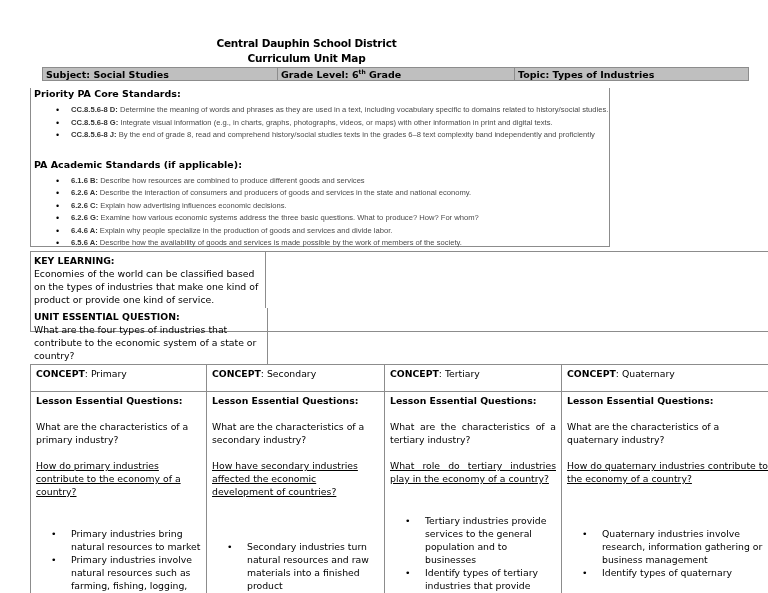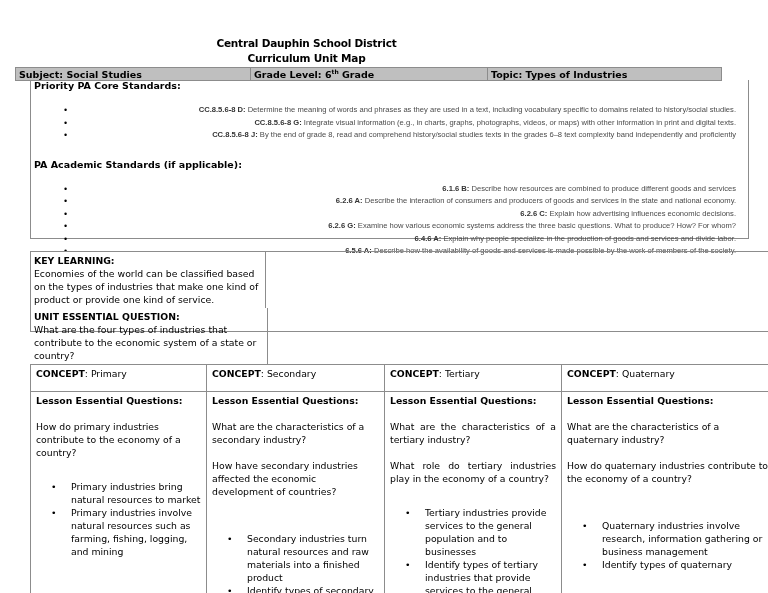--- a/index.html
+++ b/index.html
@@ -1,30 +1,30 @@
 <!DOCTYPE html>
 <html><head>
 <meta charset="utf-8">
 <style>
   html, body { margin:0; padding:0; background:#ffffff; }
   body { width:768px; height:593px; overflow:hidden; position:relative; font-family:"Liberation Sans", sans-serif; color:#000; }
   .title { position:absolute; left:0; width:613px; text-align:center; font-family:"DejaVu Sans", sans-serif; font-weight:bold; font-size:10.5px; letter-spacing:-0.2px; }
   .t1 { top:37px; }
   .t2 { top:52px; }
 
-  .hdr { position:absolute; top:67px; left:15px; width:707px; height:14px; background:#bfbfbf; border:1px solid #8c8c8c; display:flex; box-sizing:border-box; }
+  .hdr { position:absolute; top:67px; left:42px; width:707px; height:14px; background:#bfbfbf; border:1px solid #8c8c8c; display:flex; box-sizing:border-box; }
   .hdr div { box-sizing:border-box; font-family:"DejaVu Sans", sans-serif; font-weight:bold; font-size:9.5px; padding:1px 3px 0 3px; line-height:12px; white-space:nowrap; }
   .hdr .c1 { width:235px; border-right:1px solid #8c8c8c; }
   .hdr .c2 { width:237px; border-right:1px solid #8c8c8c; }
   .hdr .c3 { flex:1; }
   sup { font-size:6px; vertical-align:top; line-height:6px; }
 
-  .std { position:absolute; top:80px; left:30px; width:719px; height:159px; border:1px solid #8c8c8c; border-top:none; box-sizing:border-box; }
+  .std { position:absolute; top:88px; left:30px; width:580px; height:159px; border:1px solid #8c8c8c; border-top:none; box-sizing:border-box; }
   .sec-title { font-family:"DejaVu Sans", sans-serif; font-weight:bold; font-size:9.5px; padding-left:3px; line-height:12px; }
-  .std ul { margin:12px; padding:0 0 0 21px; list-style:none;text-align:right; }
+  .std ul { margin:4px; padding:0 0 0 21px; list-style:none; }
   .std li { position:relative; font-size:7.6px; line-height:12.5px; color:#4a4a4a; padding-left:15px; white-space:nowrap; }
   .std li::before { content:"\2022"; position:absolute; left:0; top:0; color:#000; font-size:9px; }
   .std li b { color:#333; }
   .core { padding-top:1px; }
   .acad-title { margin-top:17px; }
 
   .kl { position:absolute; top:251px; left:30px; width:750px; height:81px; border:1px solid #8c8c8c; box-sizing:border-box; display:flex;flex-direction:column; }
   .kl > div { box-sizing:border-box; padding:2px 3px; font-family:"DejaVu Sans", sans-serif; font-size:9.3px; line-height:13px; }
   .kl .k1 { width:235px; border-right:1px solid #8c8c8c; }
   .kl .k2 { width:237px; border-right:1px solid #8c8c8c; }
@@ -33,21 +33,21 @@
   .lbl { font-weight:bold; }
 
   .ct { position:absolute; top:364px; left:30px; width:745px; height:247px; border:1px solid #8c8c8c; border-bottom:none; box-sizing:border-box; display:flex; }
   .col { box-sizing:border-box; border-right:1px solid #8c8c8c; font-family:"DejaVu Sans", sans-serif; font-size:9.3px; line-height:13px; }
   .col:last-child { border-right:none; }
   .col.w1 { width:176px; } .col.w2 { width:178px; } .col.w3 { width:177px; } .col.w4 { flex:1; }
   .concept { height:27px; border-bottom:1px solid #8c8c8c; padding:2px 5px; box-sizing:border-box; }
   .body { padding:2px 5px; box-sizing:border-box; height:206px; overflow:hidden; position:relative; border-bottom:5px solid #000000; }
   .lq { font-weight:bold; margin-bottom:13px; }
   .q1 { margin-bottom:13px; }
-  .q2 { margin-bottom:8px; }
+  .q2 { margin-bottom:16px;text-decoration:underline; }
   .col ul { margin:0; padding:0; list-style:none; }
   .col li { position:relative; padding-left:30px; margin-left:5px; }
   .col li::before { content:"\2022"; position:absolute; left:10px; top:0; }
   .just { text-align:justify; }
 </style>
 </head>
 <body>
 
 <div class="title t1">Central Dauphin School District</div>
 <div class="title t2">Curriculum Unit Map</div>
@@ -85,20 +85,21 @@
     <div class="lbl">UNIT ESSENTIAL QUESTION:</div>
     <div>What are the four types of industries that contribute to the economic system of a state or country?</div>
   </div>
 </div>
 
 <div class="ct">
   <div class="col w1">
     <div class="concept"><b>CONCEPT</b><span>: Primary</span></div>
     <div class="body">
       <div class="lq">Lesson Essential Questions:</div>
+      <div class="q1">What are the characteristics of a primary industry?</div>
       <div class="q2">How do primary industries contribute to the economy of a country?</div>
       <div style="height:13px"></div>
       <ul>
         <li>Primary industries bring natural resources to market</li>
         <li>Primary industries  involve natural resources such as farming, fishing, logging, and mining</li>
       </ul>
     </div>
   </div>
   <div class="col w2">
     <div class="concept"><b>CONCEPT</b><span>: Secondary</span></div>

